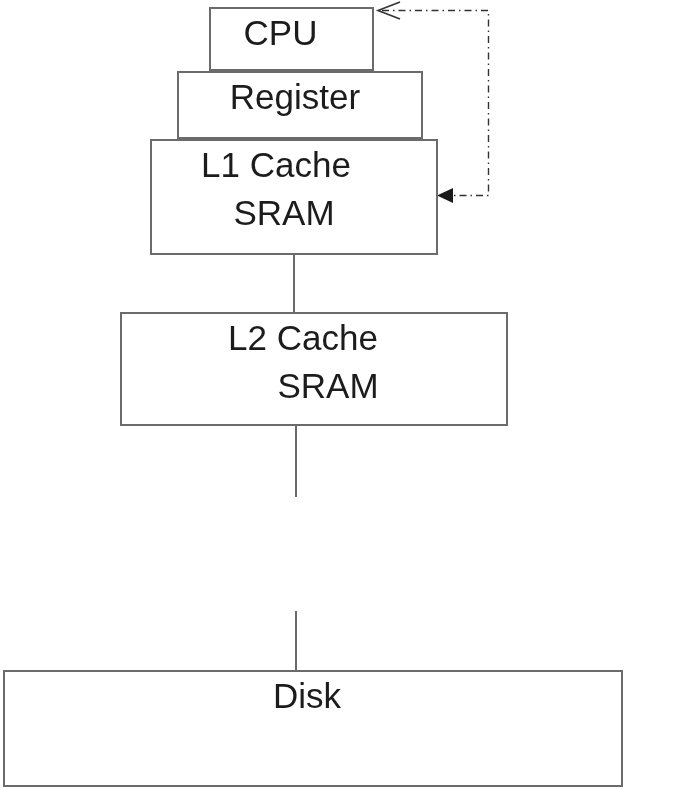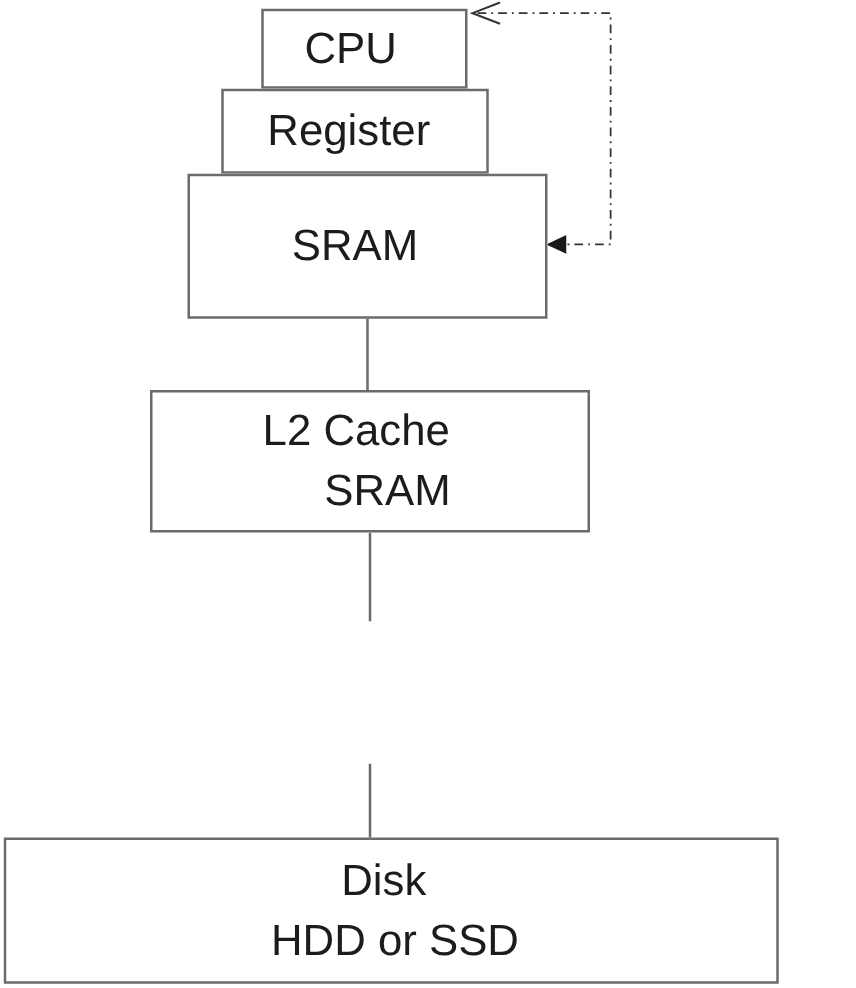--- a/index.html
+++ b/index.html
@@ -17,33 +17,33 @@
     overflow: hidden;
   }
   .box {
     position: absolute;
     box-sizing: border-box;
     border: 2px solid #6b6b6b;
     background: #ffffff;
     display: flex;
     flex-direction: column;
     align-items: center;
-    justify-content: center;
+    justify-content: flex-start;
     font-size: 35px;
     line-height: 48px;
     color: #1c1c1c;
     z-index: 2;
   }
   .line { display: block; white-space: nowrap; }
 
   
   .box-cpu      { left: 209px; top: 7px;   width: 165px; height: 64px; }
-  .box-register { left: 177px; top: 71px;  width: 214px; height: 68px; }
+  .box-register { left: 177px; top: 71px;  width: 246px; height: 68px; }
   .box-l1       { left: 150px; top: 139px; width: 288px; height: 116px; }
-  .box-l2       { left: 120px; top: 312px; width: 352px; height: 114px; }
+  .box-l2       { left: 120px; top: 312px; width: 388px; height: 114px; }
   .box-main     { left: 63px;  top: 495px; width: 500px; height: 116px; }
   .box-disk     { left: 3px;   top: 670px; width: 620px; height: 117px; }
 
   
   .box-cpu      .ln0 { transform: translateX(-11px); }
   .box-register .ln0 { transform: translateX(-5px); }
   .box-l1       .ln0 { transform: translateX(-18px); }
   .box-l1       .ln1 { transform: translateX(-10px); }
   .box-l2       .ln0 { transform: translateX(-11px); }
   .box-l2       .ln1 { transform: translateX(14px); }
@@ -86,28 +86,28 @@
 
   <div class="box box-cpu">
     <span class="line ln0">CPU</span>
   </div>
 
   <div class="box box-register">
     <span class="line ln0">Register</span>
   </div>
 
   <div class="box box-l1">
+    <span class="line ln0">L1 Cache</span>
     <span class="line ln1">SRAM</span>
   </div>
 
   <div class="box box-l2">
     <span class="line ln0">L2 Cache</span>
     <span class="line ln1">SRAM</span>
   </div>
 
 
   <div class="box box-disk">
     <span class="line ln0">Disk</span>
-    <span class="line ln1">HDD or SSD</span>
   </div>
 
 
 </div>
 
 </body></html>

